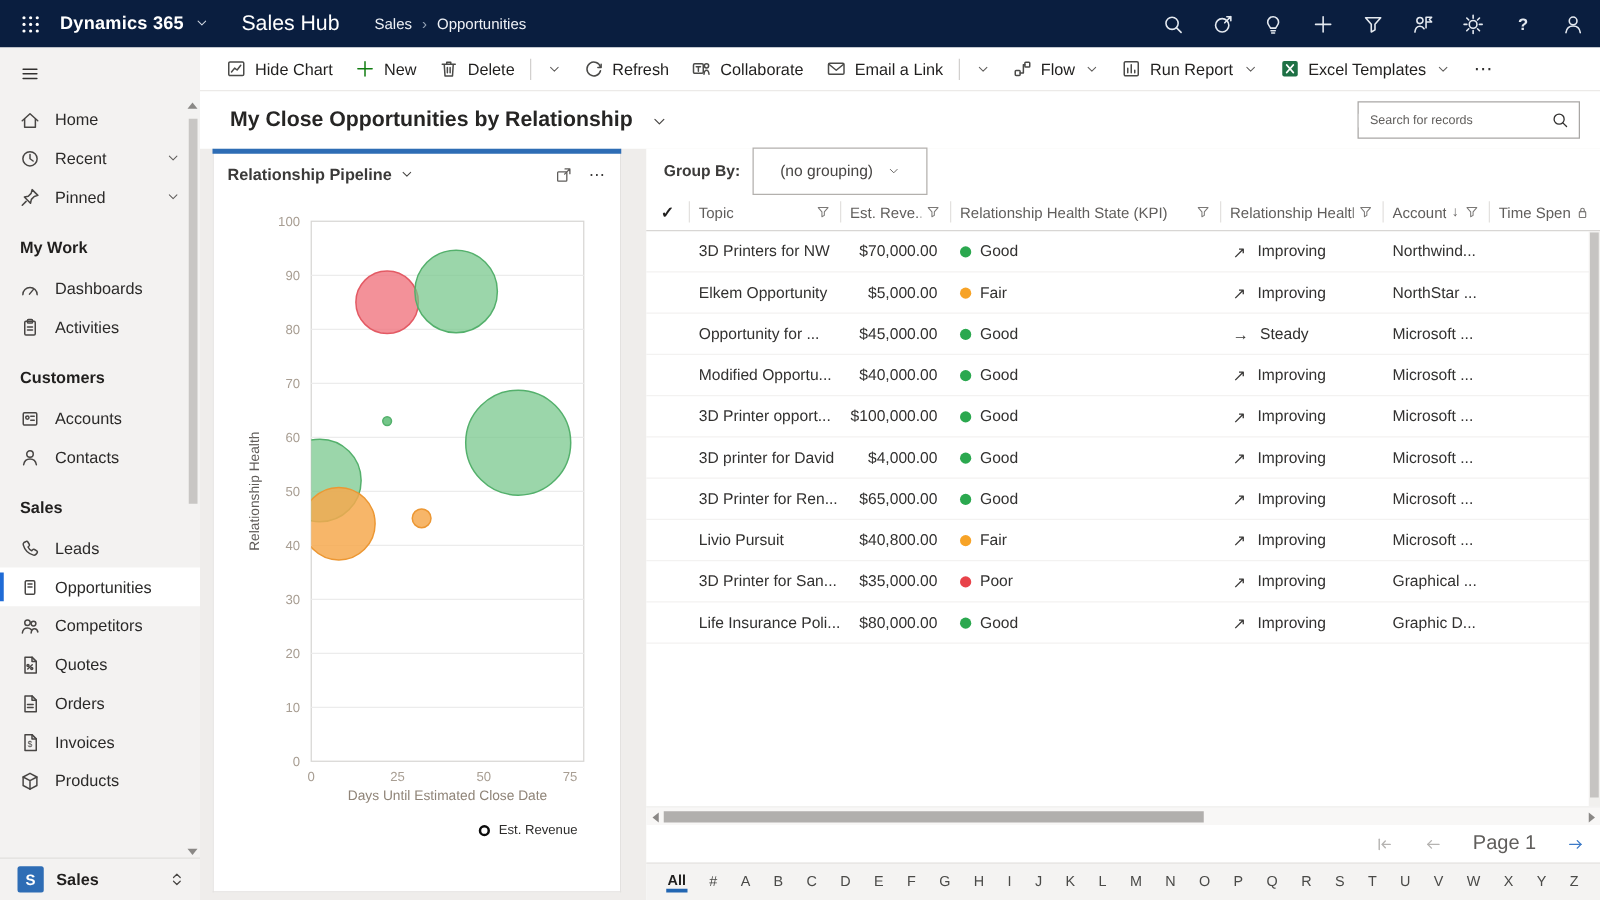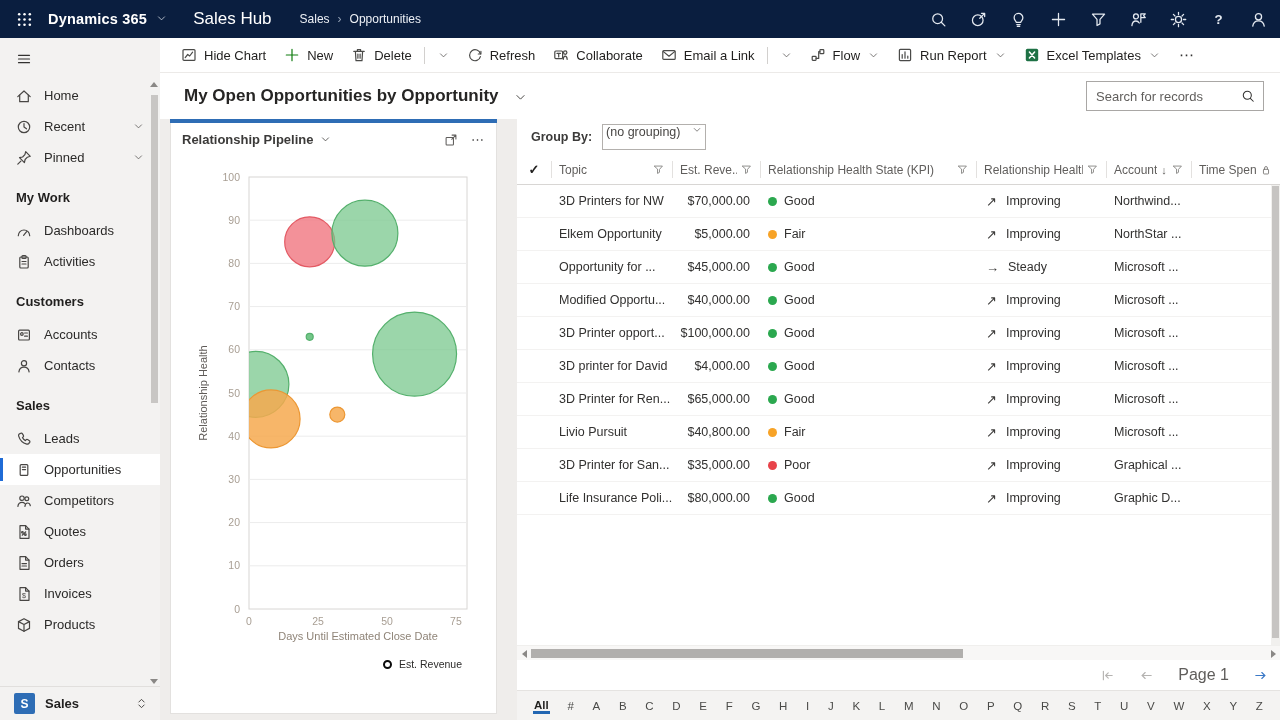--- a/index.html
+++ b/index.html
@@ -44,21 +44,21 @@
   .cmd-item{display:flex;align-items:center;gap:7px;padding:0 9px;font-size:13px;color:#201f1e;cursor:pointer;height:26px;white-space:nowrap}
   .cmd-ic{display:flex;color:#4a4a48}
   .cmd-chev{display:flex;color:#605e5c;margin-left:1px}
   .cmd-sep{width:1px;height:17px;background:#d2d0ce;margin:0 3px}
   .cmd-overflow{font-size:15px;color:#323130;padding:0 10px;cursor:pointer;letter-spacing:1px}
 
   .titlebar{height:46px;flex:0 0 46px;display:flex;align-items:center;padding:0 16px 0 24px}
   .view-title{display:flex;align-items:center;gap:15px;font-size:17px;font-weight:700;color:#262524}
   .vt-chev{color:#484644;display:flex;margin-top:2px}
   .searchbox{margin-left:auto;width:178px;height:30px;border:1px solid #a9a7a5;display:flex;align-items:center;background:#fff}
-  .searchbox input{border:0;outline:0;flex:1;min-width:0;padding:0 2px 0 9px;font-size:13px;font-family:inherit;color:#323130}
+  .searchbox input{border:0;outline:0;flex:1;min-width:0;padding:0 2px 0 9px;font-size:10px;font-family:inherit;color:#323130}
   .searchbox input::placeholder{color:#605e5c}
   .search-btn{width:30px;height:28px;display:flex;align-items:center;justify-content:center;color:#323130;cursor:pointer}
 
   .content{flex:1;min-height:0;display:flex;background:#efedeb;position:relative}
 
   
   .chart-panel{flex:0 0 327px;width:327px;margin:0 0 6px 10px;background:#fff;border:1px solid #e3e1df;border-top:0;display:flex;flex-direction:column}
   .chart-accent{height:4px;background:#2e6db5;margin:0 -1px;flex:0 0 4px}
   .chart-header{height:33px;flex:0 0 33px;display:flex;align-items:center;padding:0 11px}
   .chart-title{display:flex;align-items:center;gap:7px;font-size:13px;font-weight:700;color:#3b3a39}
@@ -67,21 +67,21 @@
   .tool{display:flex;cursor:pointer}
   .chart-menu{font-size:13px;letter-spacing:1px;cursor:pointer;color:#3b3a39}
   .legend{display:flex;align-items:center;justify-content:flex-end;gap:7px;padding-right:34px;margin-top:10px}
   .legend-ring{width:9px;height:9px;border:2.8px solid #0b0b0b;border-radius:50%}
   .legend-label{font-size:10.5px;color:#2d2c2b}
 
   
   .grid-panel{flex:1;min-width:0;margin-left:20px;background:#fff;display:flex;flex-direction:column;position:relative}
   .groupby{height:36px;flex:0 0 36px;display:flex;align-items:center;gap:10px;padding-left:14px}
   .groupby-label{font-size:12.5px;font-weight:700;color:#3b3a39}
-  .groupby-select{height:26px;border:1px solid #b3b0ad;display:flex;gap:12px;padding:0 3px;font-size:12.5px;color:#484644;cursor:pointer;background:#fff}
+  .groupby-select{height:38px;border:1px solid #b3b0ad;display:flex;align-items:center;gap:12px;padding:0 21px;font-size:12.5px;color:#484644;cursor:pointer;background:#fff}
   .gs-chev{display:flex;color:#605e5c}
 
   .grid-header{height:30px;flex:0 0 30px;display:flex;align-items:stretch;border-bottom:1px solid #d8d6d4;color:#605e5c;font-size:12px}
   .hcell{display:flex;align-items:center;gap:4px;padding:0 8px;position:relative;min-width:0}
   .hcell+.hcell::before{content:"";position:absolute;left:0;top:6px;bottom:6px;width:1px;background:#e3e1df}
   .hc-label{white-space:nowrap;overflow:hidden}
   .hcell .flt{margin-left:auto;display:flex;color:#7a7876;cursor:pointer;flex:0 0 auto}
   .sort-ind{font-size:11px;color:#605e5c}
   .hcell.c0{justify-content:center;padding:0}
   .check-glyph{font-size:13px;color:#201f1e;font-weight:700}
@@ -500,21 +500,21 @@
             <svg width="11" height="11" viewBox="0 0 16 16" fill="none" stroke="currentColor" stroke-width="1.2" stroke-linecap="round" stroke-linejoin="round">
               <path d="M3.6 5.6L8 10l4.4-4.4"></path>
             </svg>
           </span>
         </span>
         <span class="cmd-overflow">⋯</span>
       </div>
 
     <div class="titlebar">
       <span class="view-title">
-        <span>My Open Opportunities by Opportunity</span>
+        <span>My Close Opportunities by Relationship</span>
         <span class="vt-chev">
             <svg width="13" height="13" viewBox="0 0 16 16" fill="none" stroke="currentColor" stroke-width="1.2" stroke-linecap="round" stroke-linejoin="round">
               <path d="M3.6 5.6L8 10l4.4-4.4"></path>
             </svg>
           </span>
       </span>
       <span class="searchbox">
         <input value="" placeholder="Search for records" style="">
         <span class="search-btn">
             <svg width="14" height="14" viewBox="0 0 16 16" fill="none" stroke="currentColor" stroke-width="1.2" stroke-linecap="round" stroke-linejoin="round">

